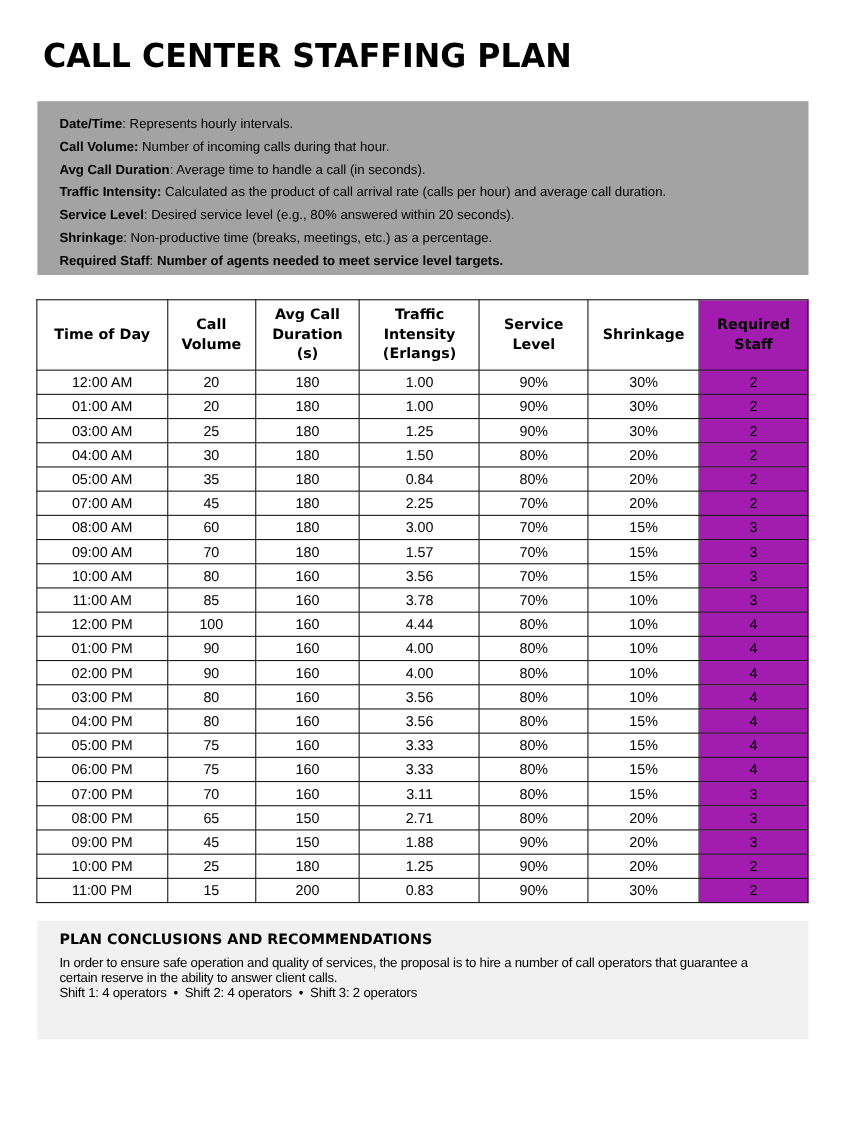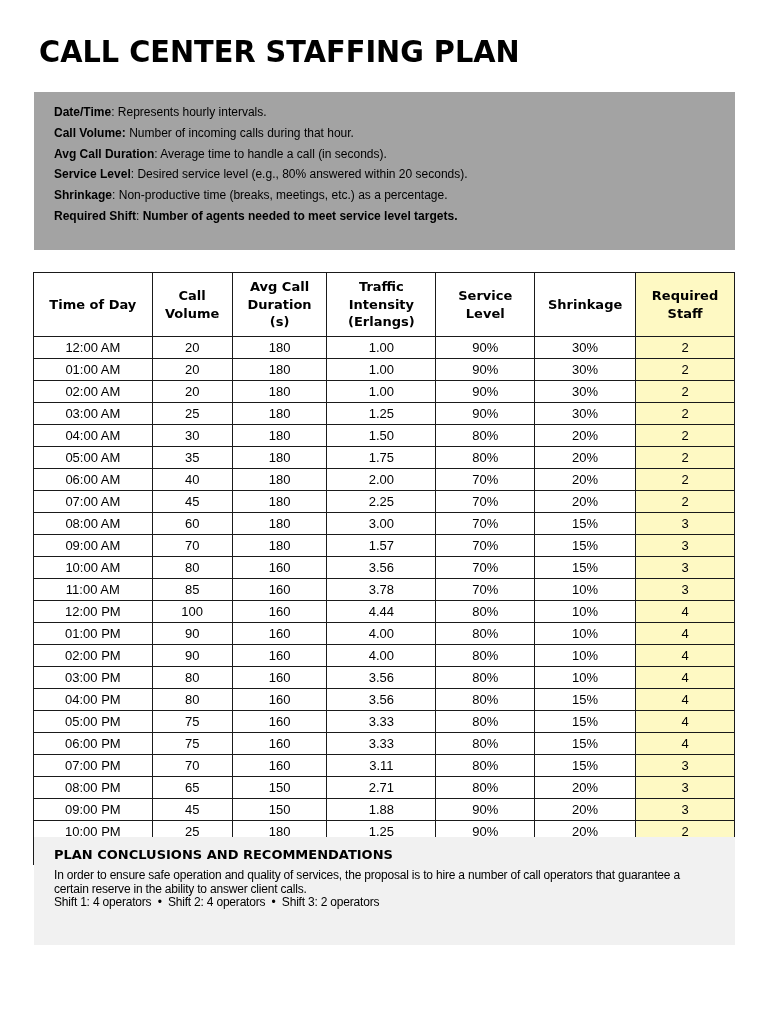--- a/index.html
+++ b/index.html
@@ -34,21 +34,21 @@
     text-align: center;
   }
   table.plan th {
     font-family: "DejaVu Sans", sans-serif;
     font-weight: bold; font-size: 13px; line-height: 17.5px;
     height: 64px; padding: 0 2px;
   }
   table.plan td {
     font-size: 13px; height: 22px; padding: 0; line-height: 20px;
   }
-  table.plan .staff { background: #fef9c3; }
+  table.plan .staff { background: #a21caf; }
 
   .concl-box {
     position: absolute; left: 34px; top: 837px; width: 701px; height: 108px;
     background: #f1f1f1;
     padding: 10px 0 12px 20px;
   }
   .concl-title {
     font-family: "DejaVu Sans", sans-serif; font-weight: bold; font-size: 13px;
     line-height: 16px; margin-bottom: 6px;
   }
@@ -59,23 +59,24 @@
 </style>
 </head>
 <body>
 
 <h1 class="title">CALL CENTER STAFFING PLAN</h1>
 
 <div class="legend-box" id="legend">
     <div class="legend-line"><b>Date/Time</b><span>:</span><span style="white-space: pre;"> Represents hourly intervals.</span></div>
     <div class="legend-line"><b>Call Volume:</b><span></span><span style="white-space: pre;"> Number of incoming calls during that hour.</span></div>
     <div class="legend-line"><b>Avg Call Duration</b><span>:</span><span style="white-space: pre; text-align: right;"> Average time to handle a call (in seconds).</span></div>
+    <div class="legend-line"><b>Traffic Intensity:</b><span></span><span style="white-space: pre;"> Calculated as the product of call arrival rate (calls per hour) and average call duration.</span></div>
     <div class="legend-line"><b>Service Level</b><span>:</span><span style="white-space: pre; margin-top: 48px;"> Desired service level (e.g., 80% answered within 20 seconds).</span></div>
     <div class="legend-line"><b>Shrinkage</b><span>:</span><span style="white-space: pre;"> Non-productive time (breaks, meetings, etc.) as a percentage.</span></div>
-    <div class="legend-line"><b>Required Shift</b><span>:</span><span style="white-space: pre; font-weight: bold;"> Number of agents needed to meet service level targets.</span></div>
+    <div class="legend-line"><b>Required Staff</b><span>:</span><span style="white-space: pre; font-weight: bold;"> Number of agents needed to meet service level targets.</span></div>
   </div>
 
 <table class="plan">
   <colgroup>
     <col style="width:119px">
     <col style="width:80px">
     <col style="width:95px">
     <col style="width:109px">
     <col style="width:99px">
     <col style="width:101px">
@@ -126,29 +127,20 @@
       <tr>
         <td>01:00 AM</td>
         <td>20</td>
         <td>180</td>
         <td>1.00</td>
         <td>90%</td>
         <td>30%</td>
         <td class="staff">2</td>
       </tr>
       <tr>
-        <td>02:00 AM</td>
-        <td>20</td>
-        <td>180</td>
-        <td>1.00</td>
-        <td>90%</td>
-        <td>30%</td>
-        <td class="staff">2</td>
-      </tr>
-      <tr>
         <td>03:00 AM</td>
         <td>25</td>
         <td>180</td>
         <td>1.25</td>
         <td>90%</td>
         <td>30%</td>
         <td class="staff">2</td>
       </tr>
       <tr>
         <td>04:00 AM</td>
@@ -156,31 +148,22 @@
         <td>180</td>
         <td>1.50</td>
         <td>80%</td>
         <td>20%</td>
         <td class="staff">2</td>
       </tr>
       <tr>
         <td>05:00 AM</td>
         <td>35</td>
         <td>180</td>
-        <td>1.75</td>
-        <td>80%</td>
-        <td>20%</td>
-        <td class="staff">2</td>
-      </tr>
-      <tr>
-        <td>06:00 AM</td>
-        <td>40</td>
-        <td>180</td>
-        <td>2.00</td>
-        <td>70%</td>
+        <td>0.84</td>
+        <td>80%</td>
         <td>20%</td>
         <td class="staff">2</td>
       </tr>
       <tr>
         <td>07:00 AM</td>
         <td>45</td>
         <td>180</td>
         <td>2.25</td>
         <td>70%</td>
         <td>20%</td>

